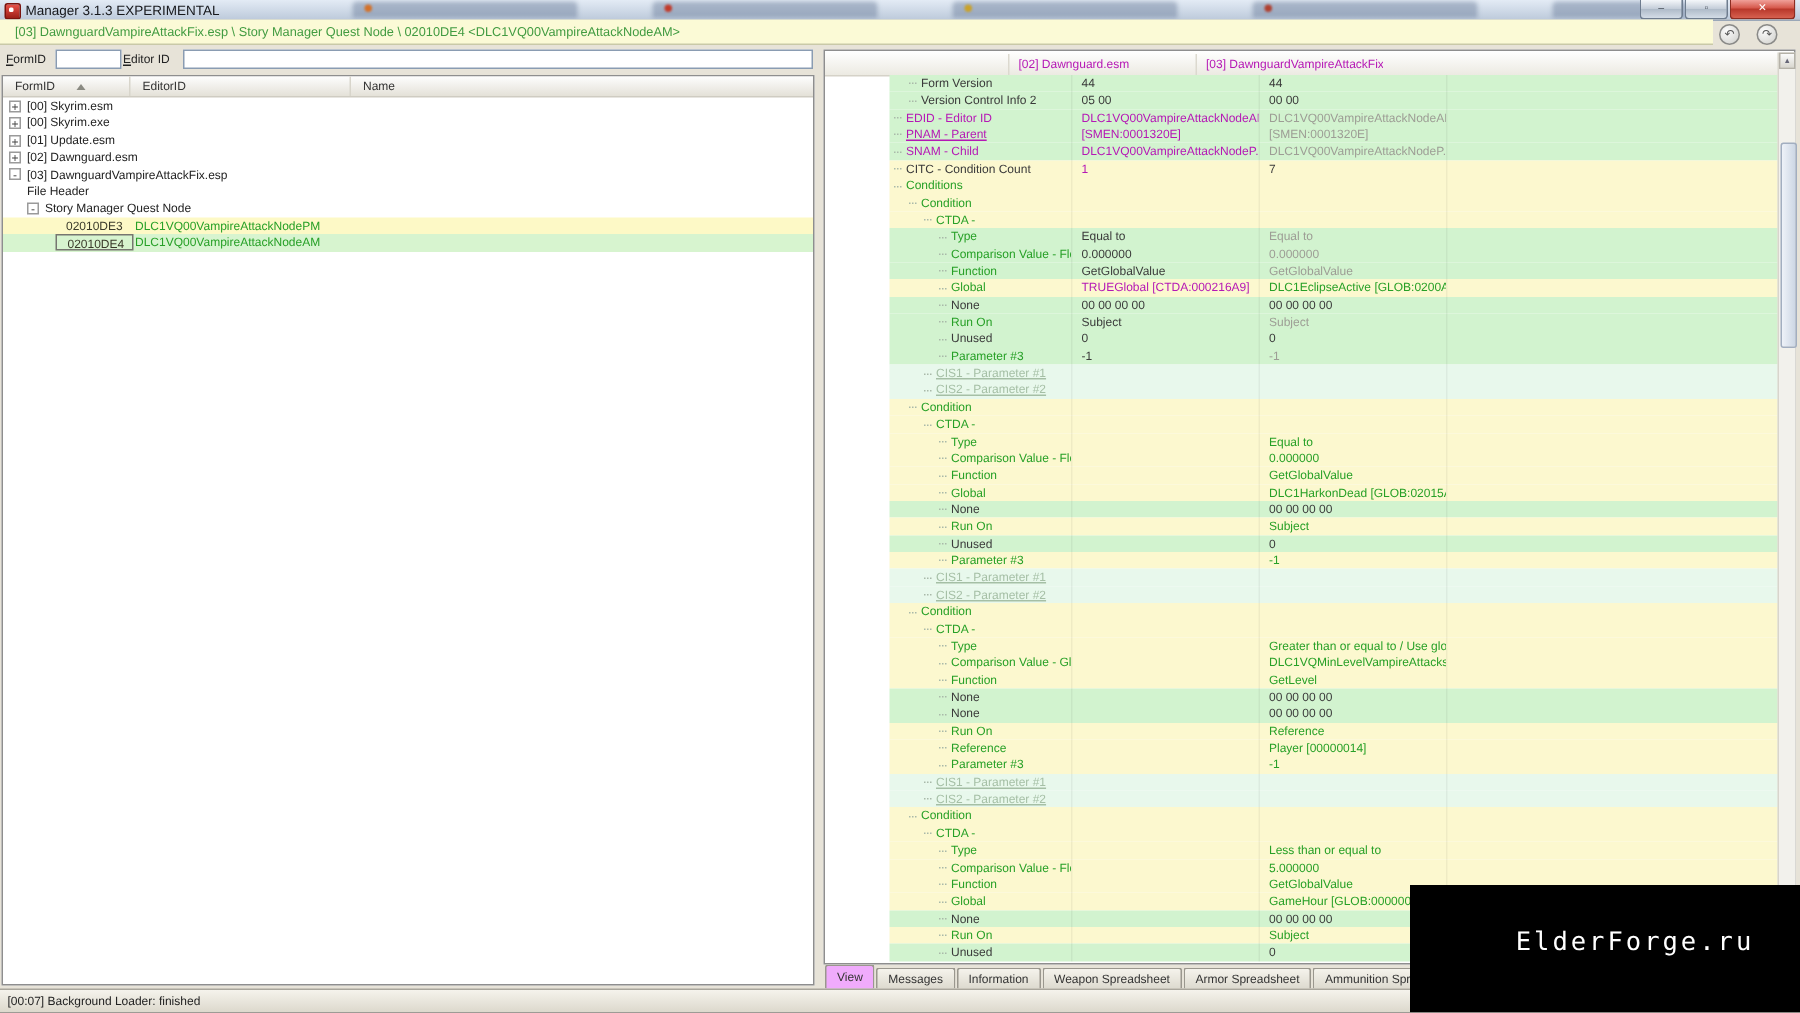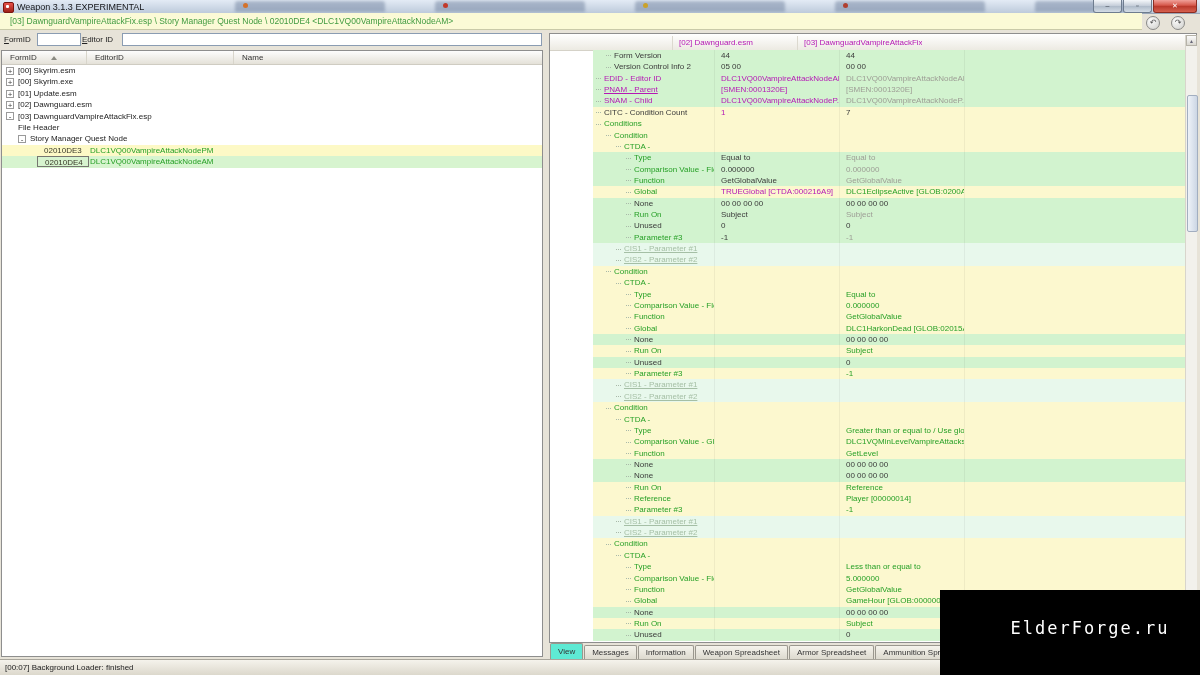--- a/index.html
+++ b/index.html
@@ -73,21 +73,21 @@
   #vscroll{position:absolute;left:1185px;top:35px;width:11px;height:606px;background:#f2f1ec;border-left:1px solid #d8d5cc;}
   .sbtn{position:absolute;left:0;width:11px;height:11px;background:linear-gradient(#fbfbfb,#d9d7cf);
     border:1px solid #b5b2a8;box-sizing:border-box;color:#667;font-size:5px;text-align:center;line-height:10px;}
   #sb-up{top:0;} #sb-down{bottom:0;}
   #sb-thumb{position:absolute;left:1px;top:60px;width:9px;height:135px;border:1px solid #a2aec0;border-radius:2px;
     background:linear-gradient(90deg,#eef2f8,#ccd6e4);}
   
   #tabstrip{position:absolute;left:550px;top:644px;height:15px;display:flex;align-items:flex-end;}
   .tab{height:13px;line-height:13px;padding:0 7px;margin-right:1px;border:1px solid #9a978e;border-bottom:none;
     border-radius:2px 2px 0 0;background:linear-gradient(#f5f3ec,#dddacf);color:#333;}
-  .tab.active{height:15px;line-height:15px;background:#5eead4;}
+  .tab.active{height:15px;line-height:15px;background:#f0abfc;}
   
   #statusbar{position:absolute;left:0;top:659px;width:1200px;height:16px;background:linear-gradient(#f5f3ec,#dcd8cc);
     border-top:1px solid #a9a69c;line-height:16px;padding-left:5px;box-sizing:border-box;color:#222;}
   
   #watermark{position:absolute;left:940px;top:590px;width:260px;height:85px;background:var(--watermark-bg);}
   #watermark-text{position:absolute;left:0;top:28px;width:100%;text-align:center;color:var(--watermark-text);
     font-family:"DejaVu Sans Mono",monospace;font-size:17px;letter-spacing:2px;margin-left:20px;}
   #rust-strip{position:absolute;left:1185px;top:590px;width:12px;height:64px;
     background:linear-gradient(#6b2a1a,#4a1c10);opacity:.9;}
 </style>
@@ -100,21 +100,21 @@
     <div class="bt" style="left:235px;width:150px;"></div>
     <div class="bt" style="left:435px;width:150px;"></div>
     <div class="bt" style="left:635px;width:150px;"></div>
     <div class="bt" style="left:835px;width:150px;"></div>
     <div class="bt" style="left:1035px;width:90px;"></div>
     <div class="dot" style="left:243px;background:#d4722a;"></div>
     <div class="dot" style="left:443px;background:#c23a2a;"></div>
     <div class="dot" style="left:643px;background:#caa22a;"></div>
     <div class="dot" style="left:843px;background:#b04030;"></div>
     <div id="app-icon"></div>
-    <div id="win-title">Weapon 3.1.3 EXPERIMENTAL</div>
+    <div id="win-title">Manager 3.1.3 EXPERIMENTAL</div>
     <div class="winbtns">
       <div class="wbtn min">–</div>
       <div class="wbtn max">▫</div>
       <div class="wbtn close">✕</div>
     </div>
   </div>
 
   <div id="breadcrumb">[03] DawnguardVampireAttackFix.esp \ Story Manager Quest Node \ 02010DE4 &lt;DLC1VQ00VampireAttackNodeAM&gt;</div>
   <div class="navbtn" id="nav-back">↶</div>
   <div class="navbtn" id="nav-fwd">↷</div>

